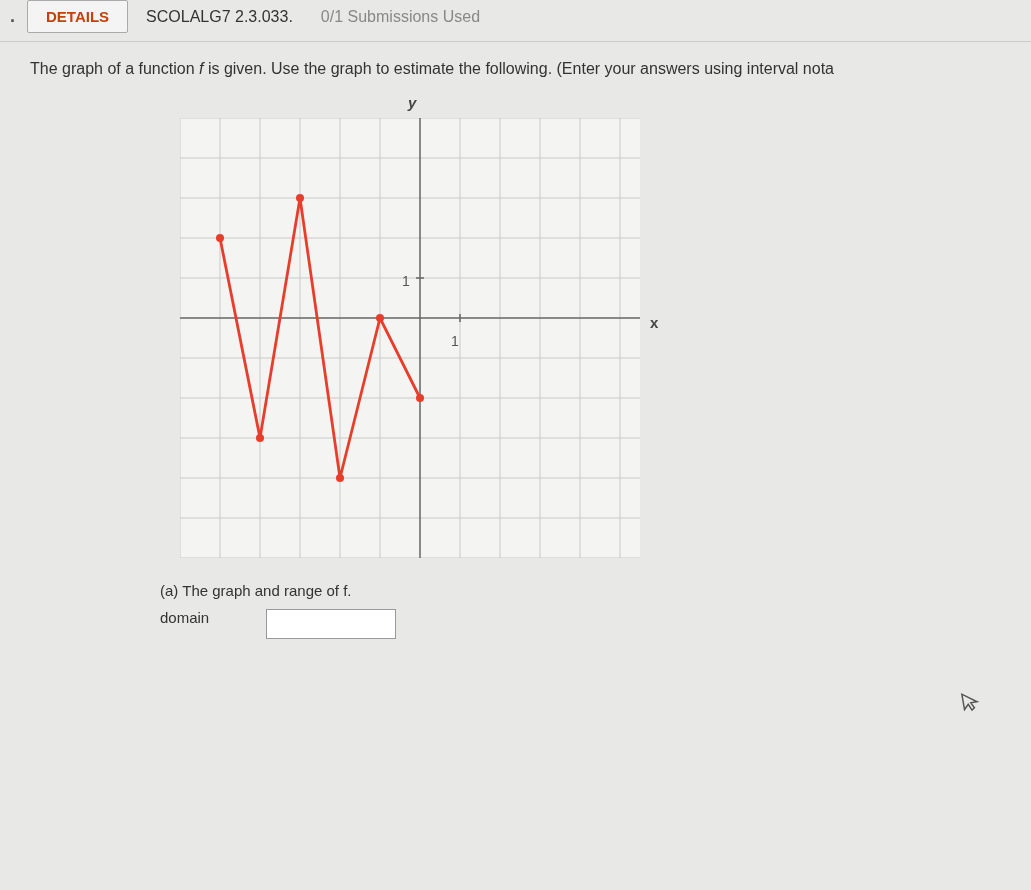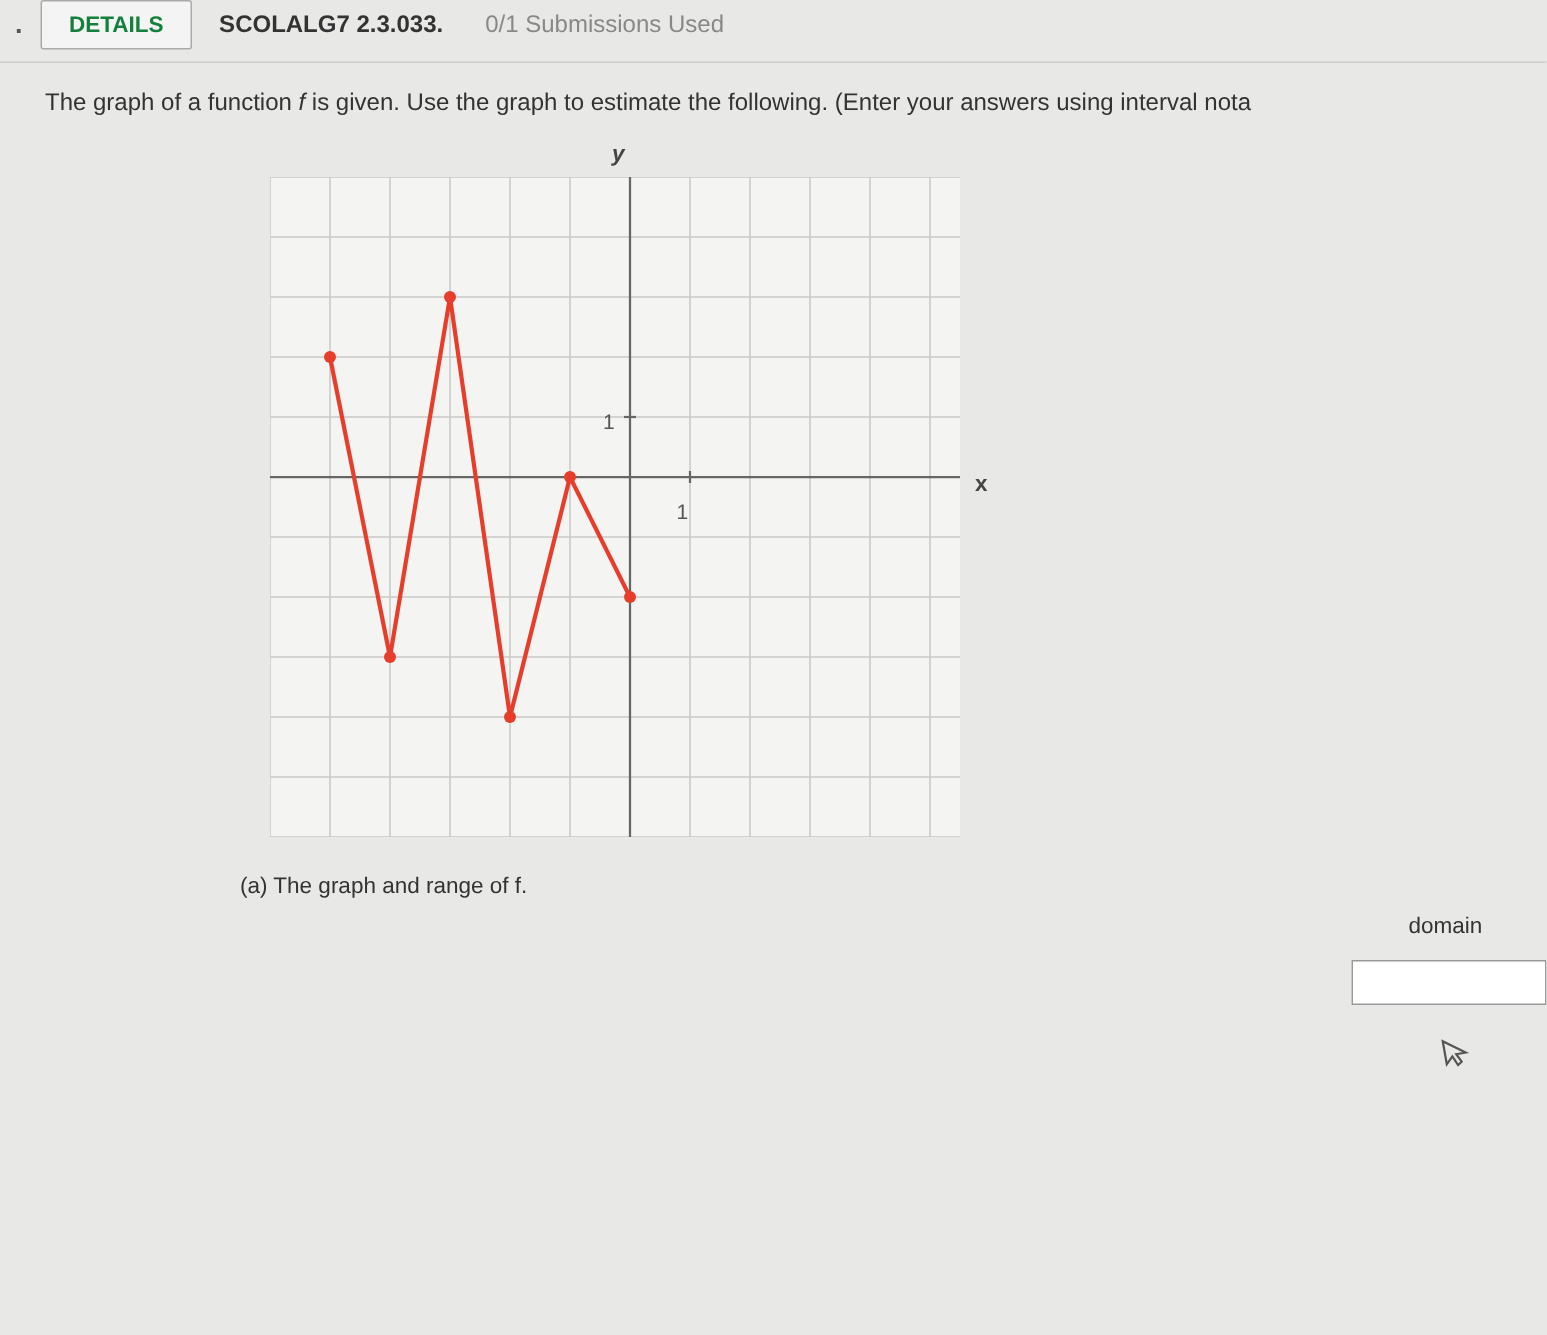--- a/index.html
+++ b/index.html
@@ -21,27 +21,27 @@
     font-weight: bold;
     color: #555;
     margin-right: 2px;
     font-size: 18px;
   }
   .btn {
     border: 1px solid #aaa;
     background: #f4f4f4;
     padding: 7px 18px;
     font-weight: bold;
-    color: #15803d;
+    color: #c2410c;
     font-size: 15px;
     border-radius: 2px;
     cursor: pointer;
   }
   .code-label {
-    font-weight: bold;
+    font-weight: normal;
     color: #333;
     margin-left: 8px;
     font-size: 16px;
   }
   .submissions {
     color: #888;
     margin-left: 6px;
     font-size: 16px;
     padding-left: 12px;
   }
@@ -88,25 +88,24 @@
     margin-top: 6px;
   }
   .q-part {
     margin-bottom: 18px;
     font-size: 15px;
     color: #333;
   }
   .q-part .lead { margin-bottom: 10px; }
   .ans-row {
     display: flex;
-    align-items: flex-end;
+    align-items: flex-start;
     gap: 14px;
     margin-bottom: 14px;
     margin-left: 0;
-    flex-direction: column;
   }
   .ans-label { width: 92px; }
   .ans-input {
     border: 1px solid #999;
     background: #fff;
     width: 130px;
     height: 30px;
     padding: 4px 6px;
   }
   .cursor-icon {

